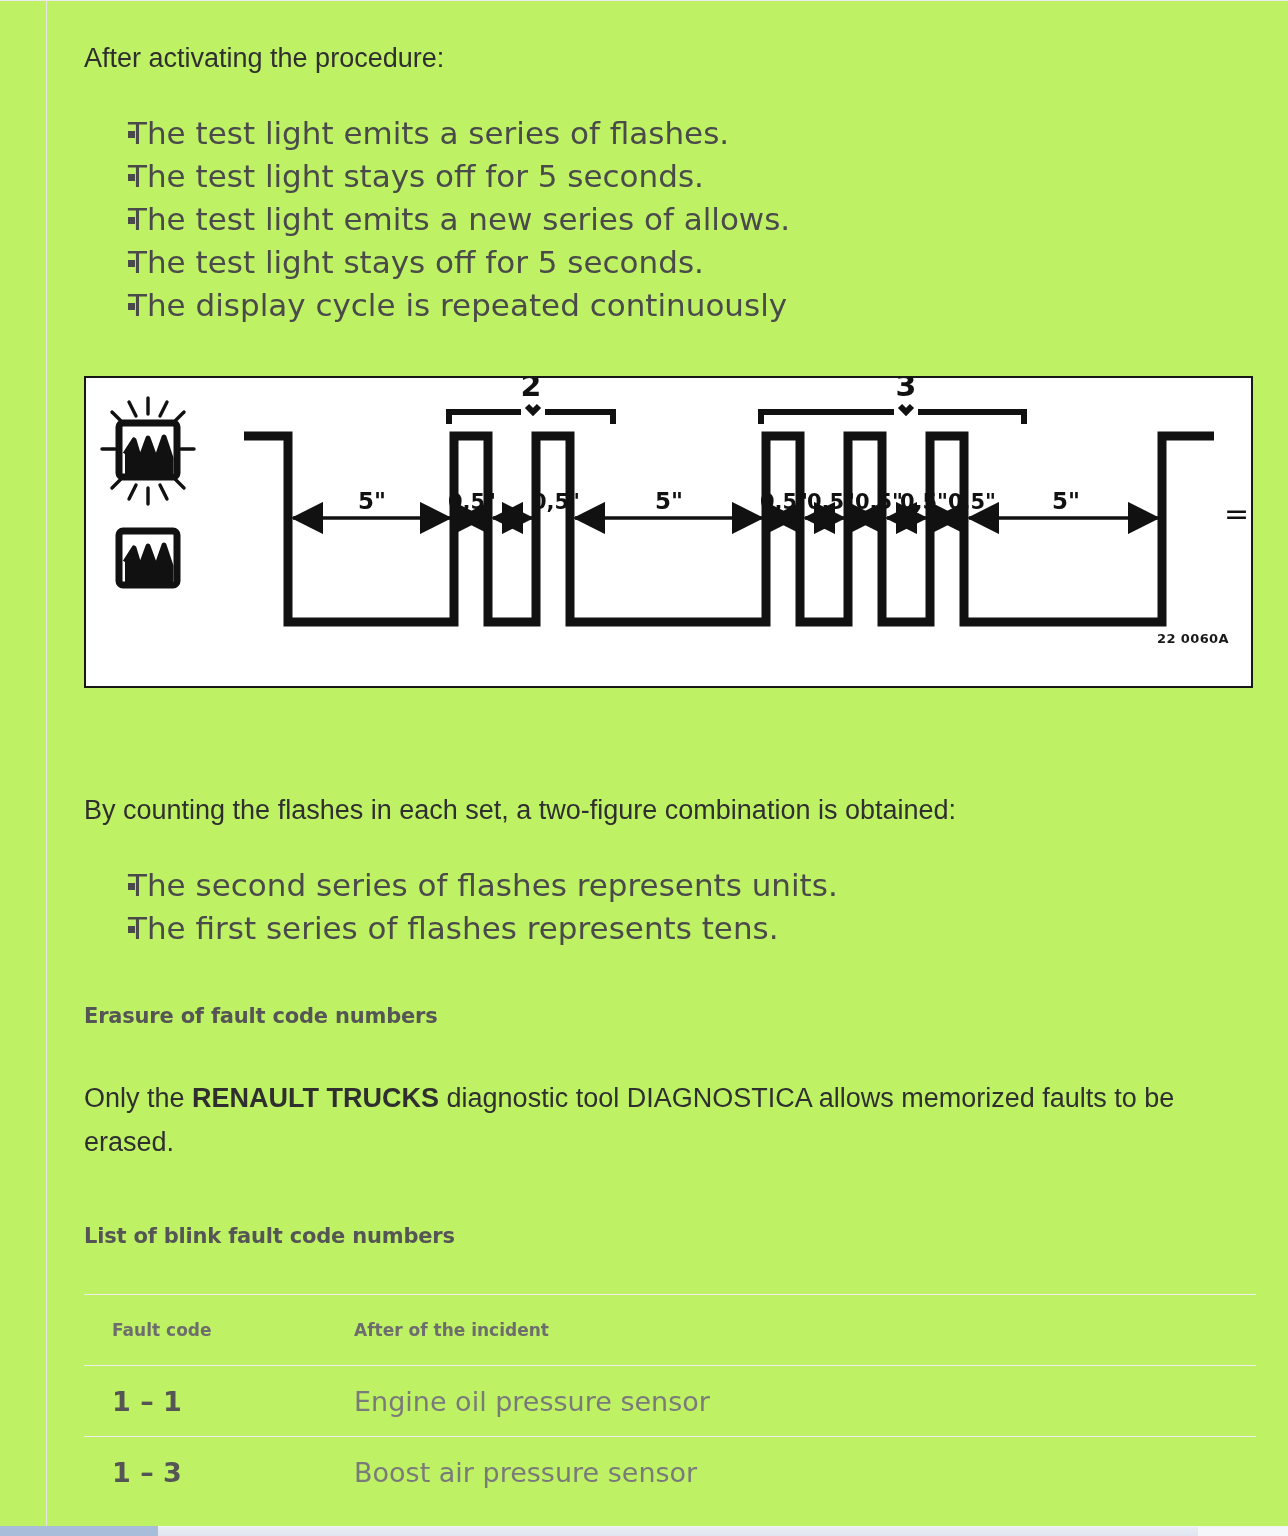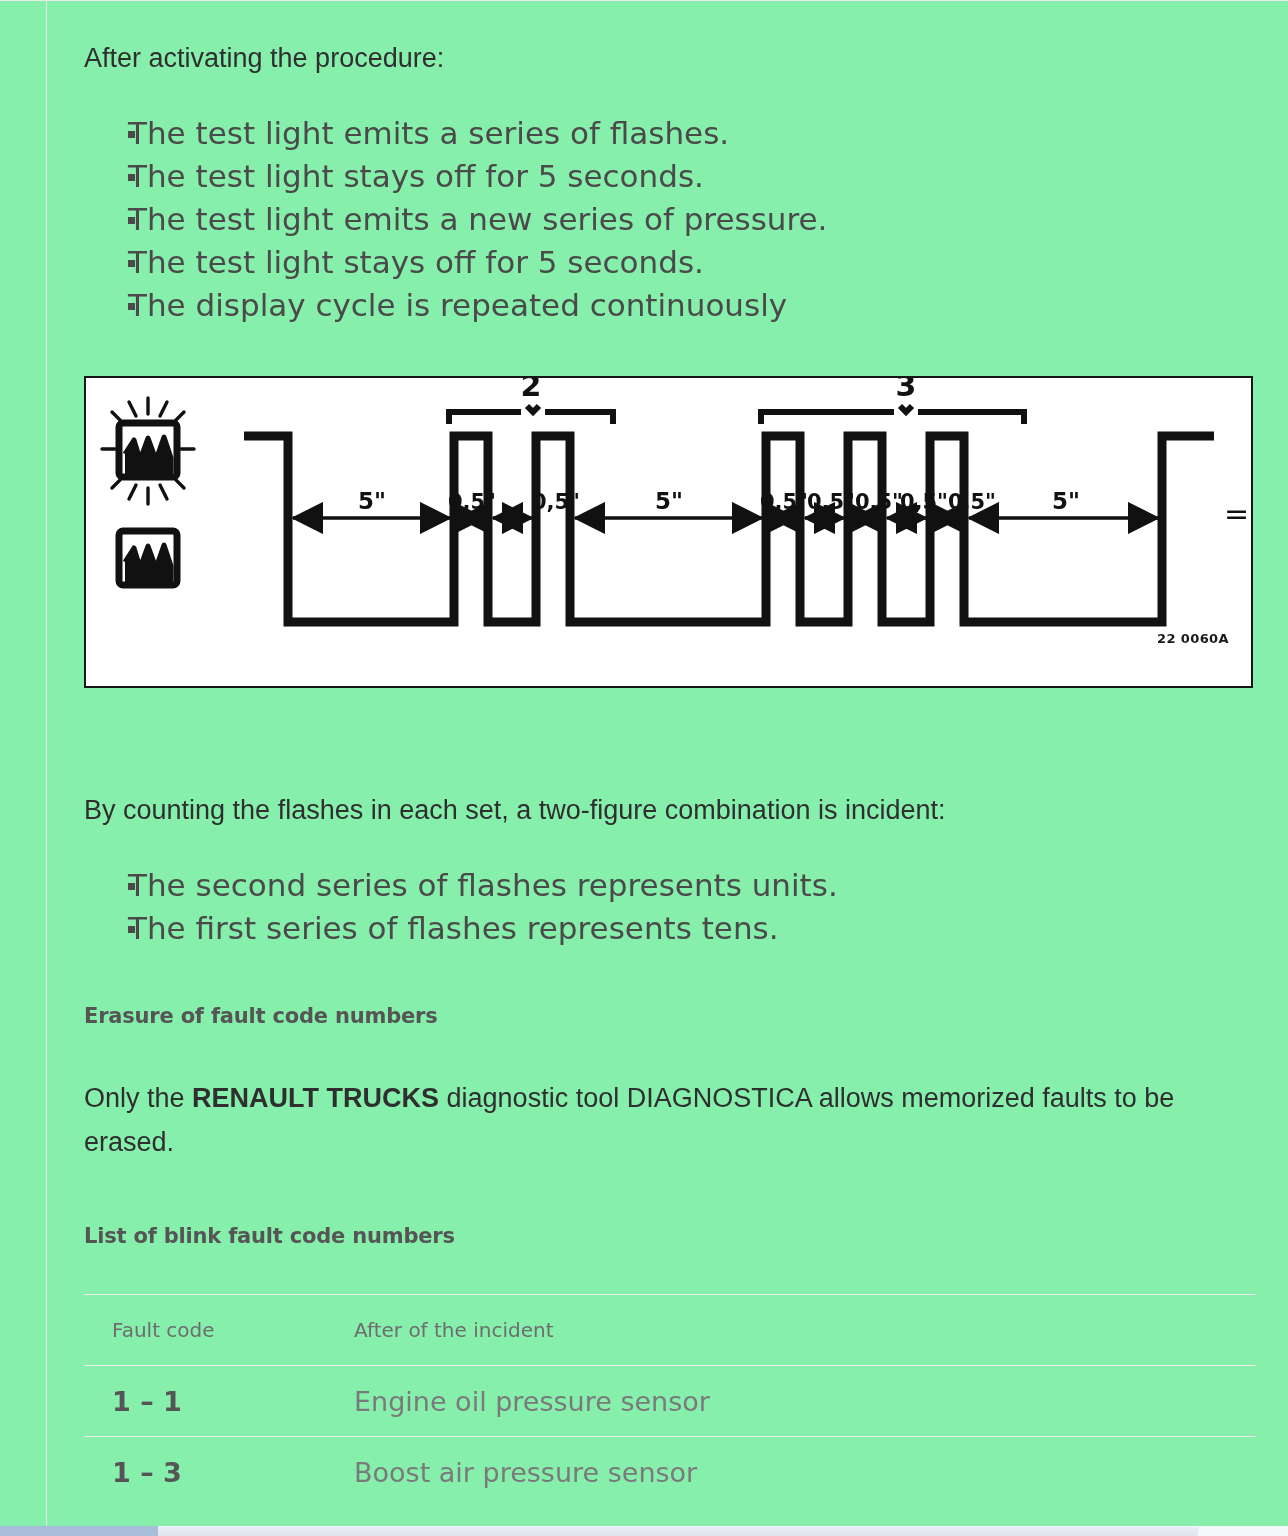--- a/index.html
+++ b/index.html
@@ -15,21 +15,21 @@
     font-family: "Liberation Sans", sans-serif;
     color: #3f3f3f;
   }
 
   
   #page-frame {
     position: absolute;
     left: 0; top: 0;
     width: 1288px;
     height: 1536px;
-    background: #86efac;
+    background: #bef264;
   }
   #left-gutter-rule {
     position: absolute;
     left: 46px; top: 0;
     width: 1px; height: 1526px;
     background: #e6e6e6;
   }
   #top-hairline {
     position: absolute;
     left: 0; top: 0;
@@ -94,22 +94,22 @@
   }
   table.fault-table th,
   table.fault-table td {
     text-align: left;
     border-top: 1px solid #ededed;
     padding: 0;
     height: 70px;
     vertical-align: middle;
   }
   table.fault-table th {
-    font-size: 20px;
-    font-weight: normal;
+    font-size: 17px;
+    font-weight: bold;
     color: #6d6d6d;
   }
   table.fault-table td {
     font-size: 27px;
     font-weight: normal;
     color: #7a7a7a;
   }
   table.fault-table td.code {
     font-weight: bold;
     color: #555555;
@@ -189,21 +189,21 @@
       <li>
         <span class="sq"></span>
         <span class="txt">The test light emits a series of flashes.</span>
       </li>
       <li>
         <span class="sq"></span>
         <span class="txt">The test light stays off for 5 seconds.</span>
       </li>
       <li>
         <span class="sq"></span>
-        <span class="txt">The test light emits a new series of pressure.</span>
+        <span class="txt">The test light emits a new series of allows.</span>
       </li>
       <li>
         <span class="sq"></span>
         <span class="txt">The test light stays off for 5 seconds.</span>
       </li>
       <li>
         <span class="sq"></span>
         <span class="txt">The display cycle is repeated continuously</span>
       </li>
     </ul>
@@ -301,21 +301,21 @@
         </g>
 
         <text x="1138" y="146" text-anchor="start" font-family="'DejaVu Sans',sans-serif" font-size="30" font-weight="normal" fill="#111111">= 23</text>
       </svg>
 
       <div class="fig-caption">22 0060A</div>
     </div>
 
     <div style="height:100px"></div>
 
-    <p class="para">By counting the flashes in each set, a two-figure combination is incident:</p>
+    <p class="para">By counting the flashes in each set, a two-figure combination is obtained:</p>
 
     <div style="height:32px"></div>
 
     <ul class="bullets">
       <li>
         <span class="sq"></span>
         <span class="txt">The second series of flashes represents units.</span>
       </li>
       <li>
         <span class="sq"></span>

